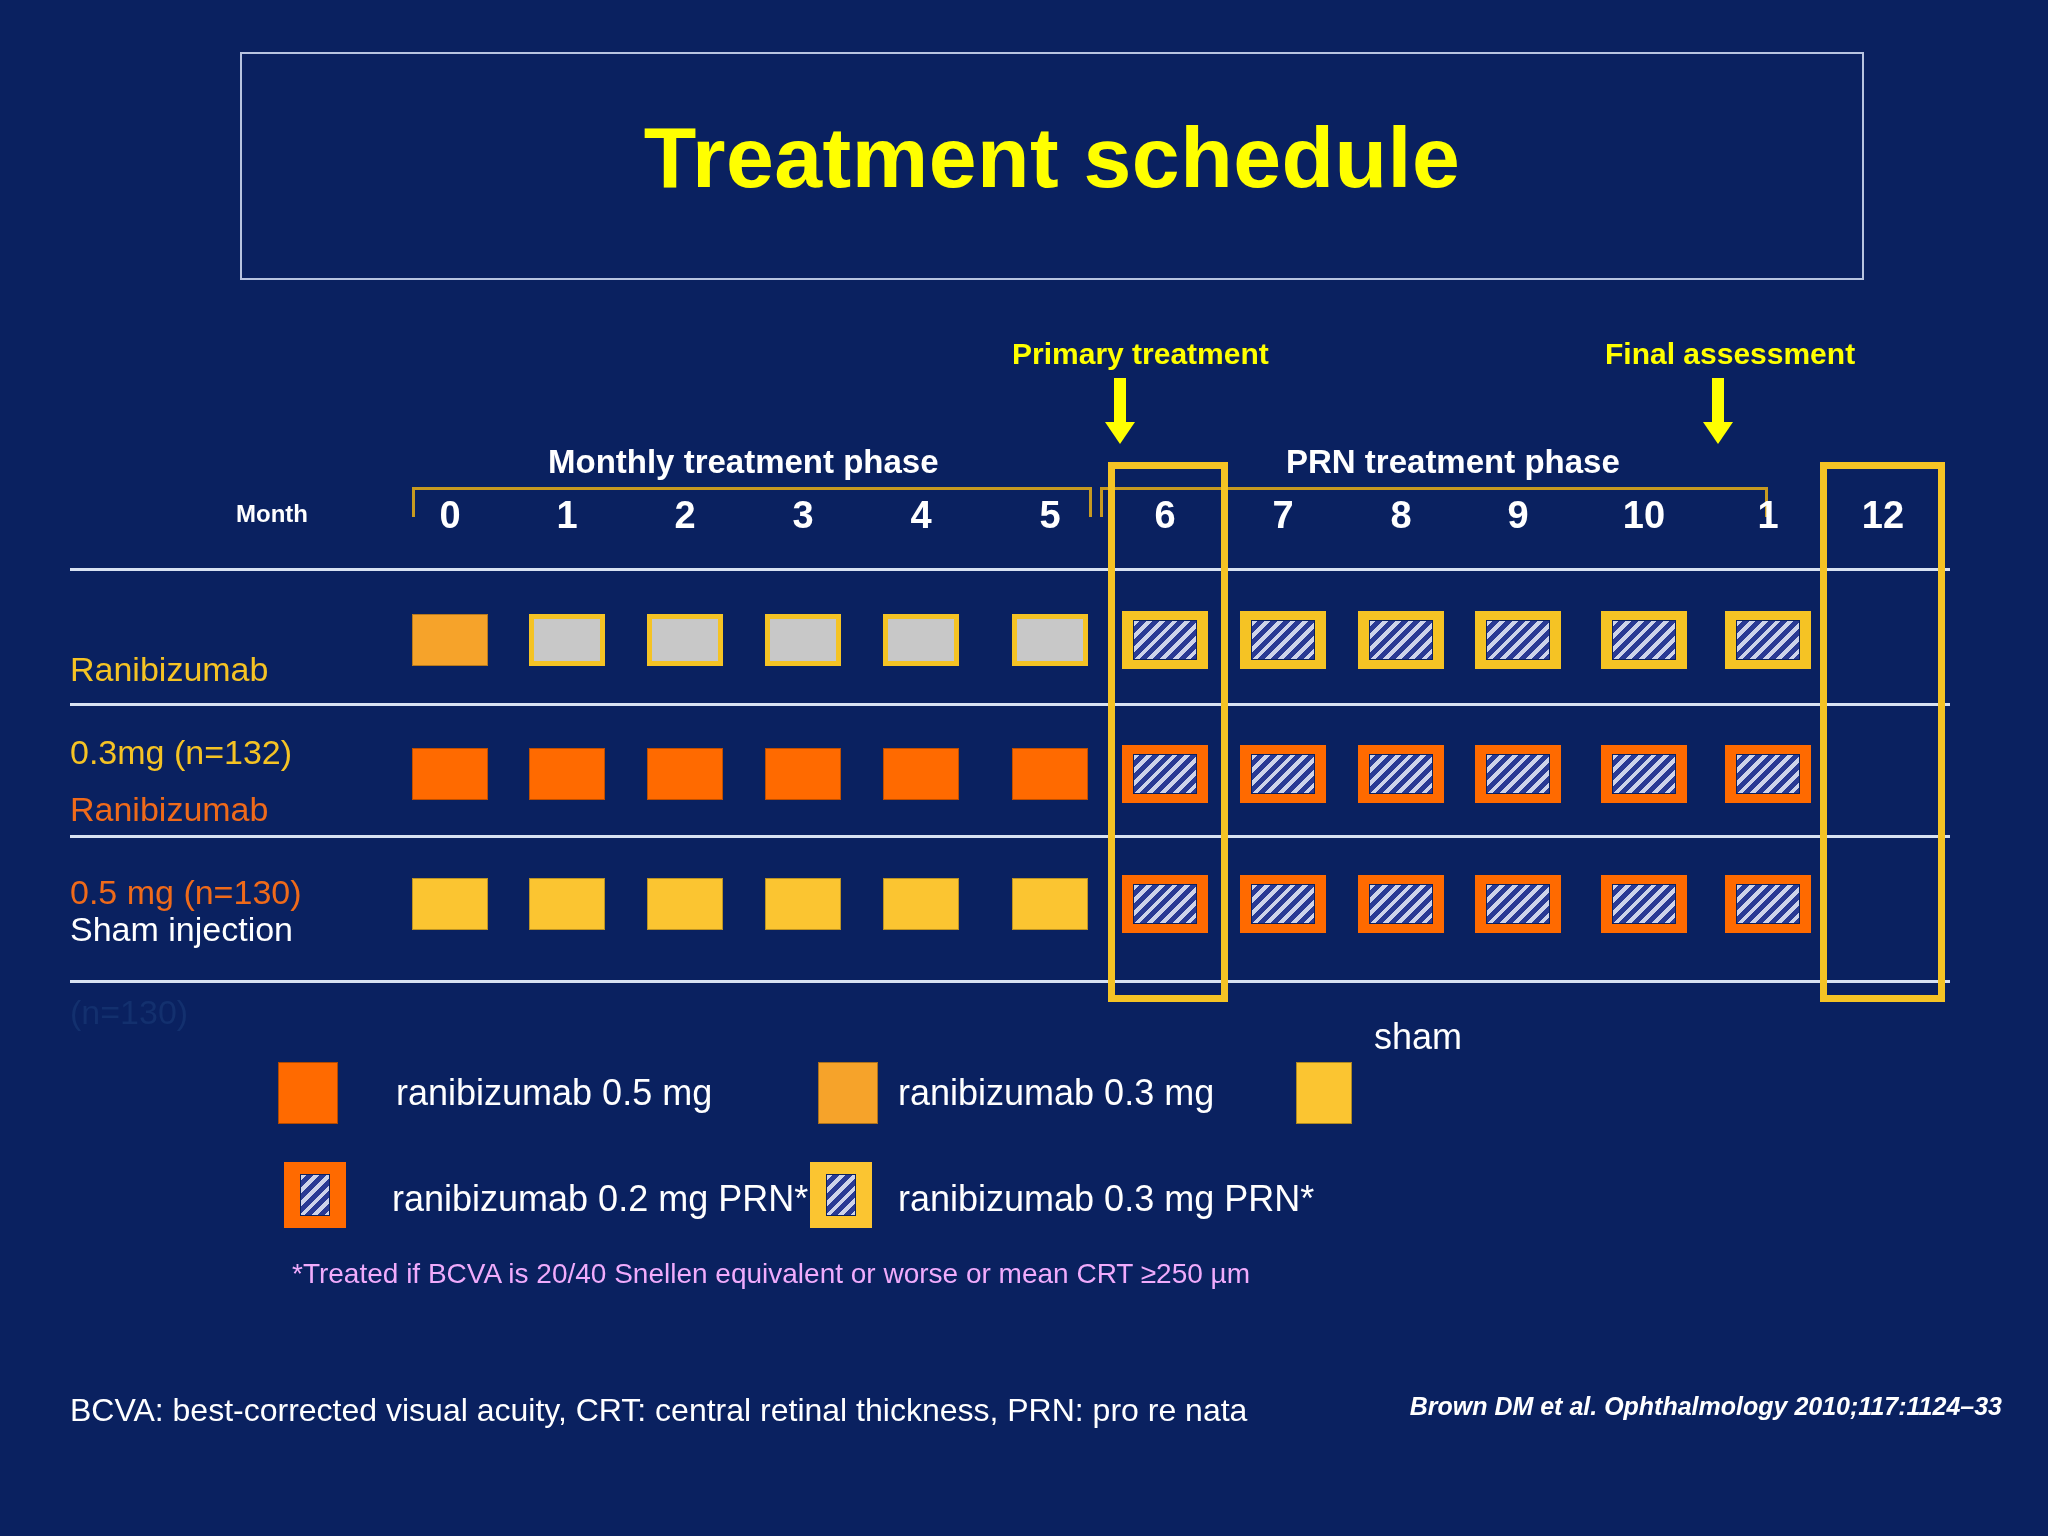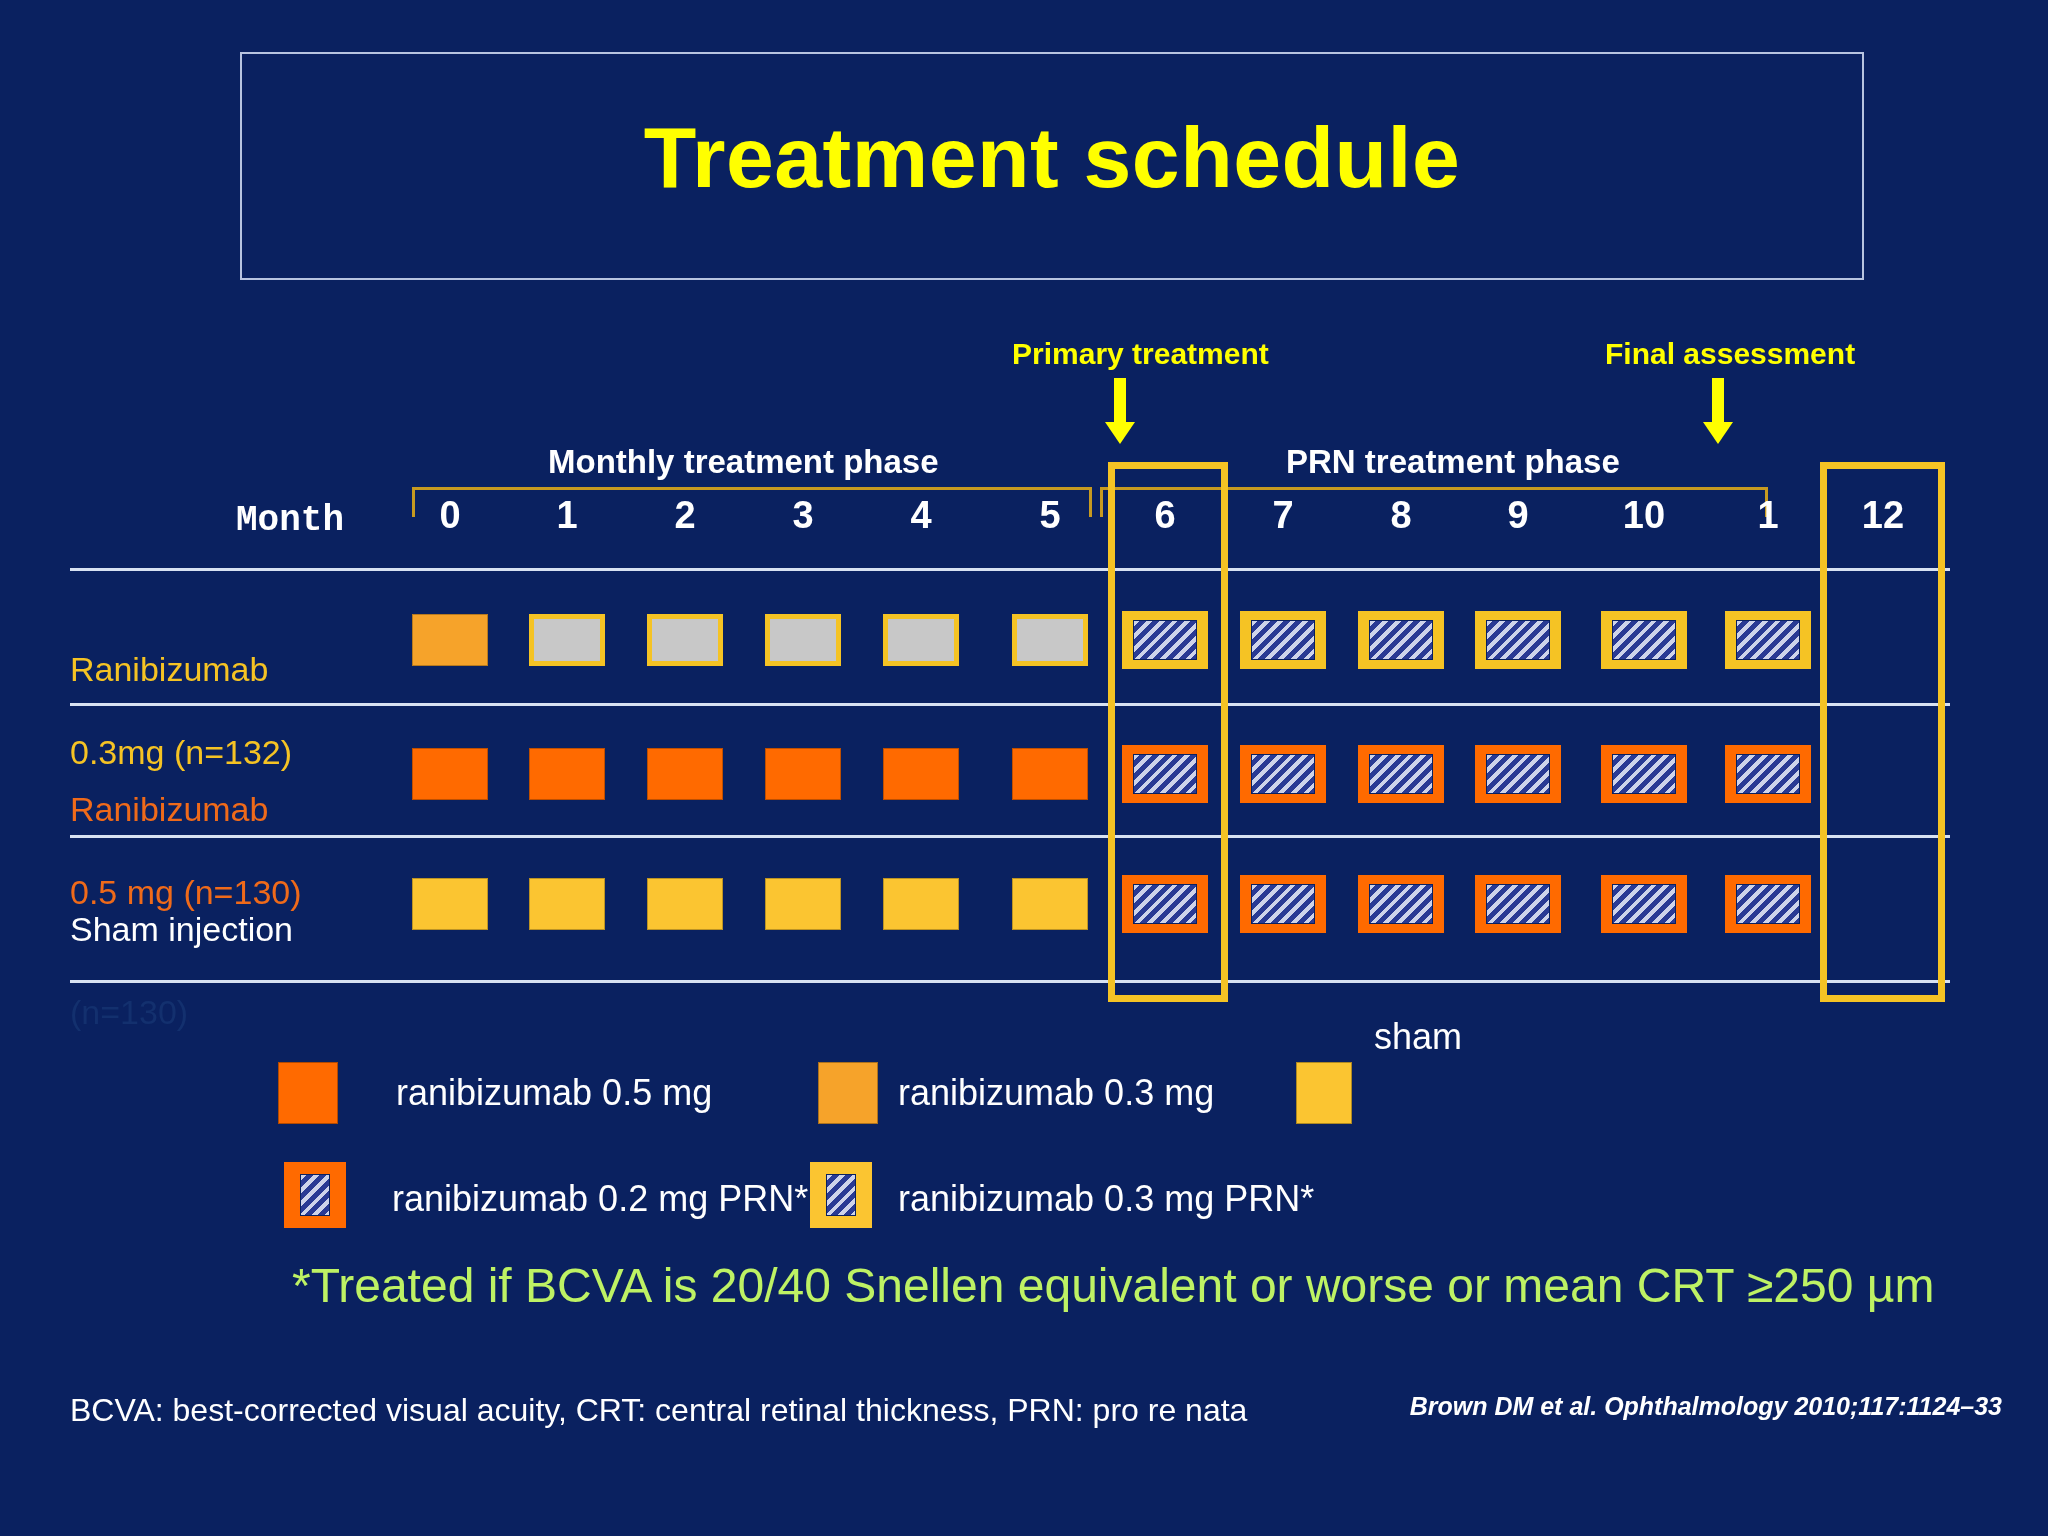--- a/index.html
+++ b/index.html
@@ -49,21 +49,21 @@
     border-top:3px solid #c79a20;
     border-left:3px solid #c79a20;
     border-right:3px solid #c79a20;
     box-sizing:border-box;
     height:30px;
   }
 
   
   .month-word{
     position:absolute;left:236px;top:500px;
-    color:#ffffff;font-weight:bold;font-size:36px;font-family:Liberation Mono, monospace;
+    color:#ffffff;font-weight:bold;font-size:24px;
   }
   .month-num{
     position:absolute;top:494px;
     color:#ffffff;font-weight:bold;font-size:38px;
     text-align:center;width:80px;
   }
 
   
   .row-label{
     position:absolute;left:70px;
@@ -104,21 +104,21 @@
   }
 
   
   .legend-sw{position:absolute;box-sizing:border-box;}
   .legend-sw.solid{border:1px solid rgba(0,0,0,.3);}
   .legend-sw.prn{display:flex;align-items:center;justify-content:center;}
   .legend-text{
     position:absolute;color:#ffffff;font-size:36px;white-space:nowrap;
   }
   .footnote-star{
-    position:absolute;color:#bef264;font-size:48px;white-space:nowrap;text-align:center;
+    position:absolute;color:#f0abfc;font-size:28px;white-space:nowrap;text-align:center;
   }
 
   
   .footer-left{
     position:absolute;left:70px;top:1392px;color:#ffffff;font-size:32px;white-space:nowrap;
   }
   .footer-right{
     position:absolute;right:46px;top:1392px;color:#ffffff;font-size:25px;
     font-style:italic;font-weight:bold;white-space:nowrap;
   }

